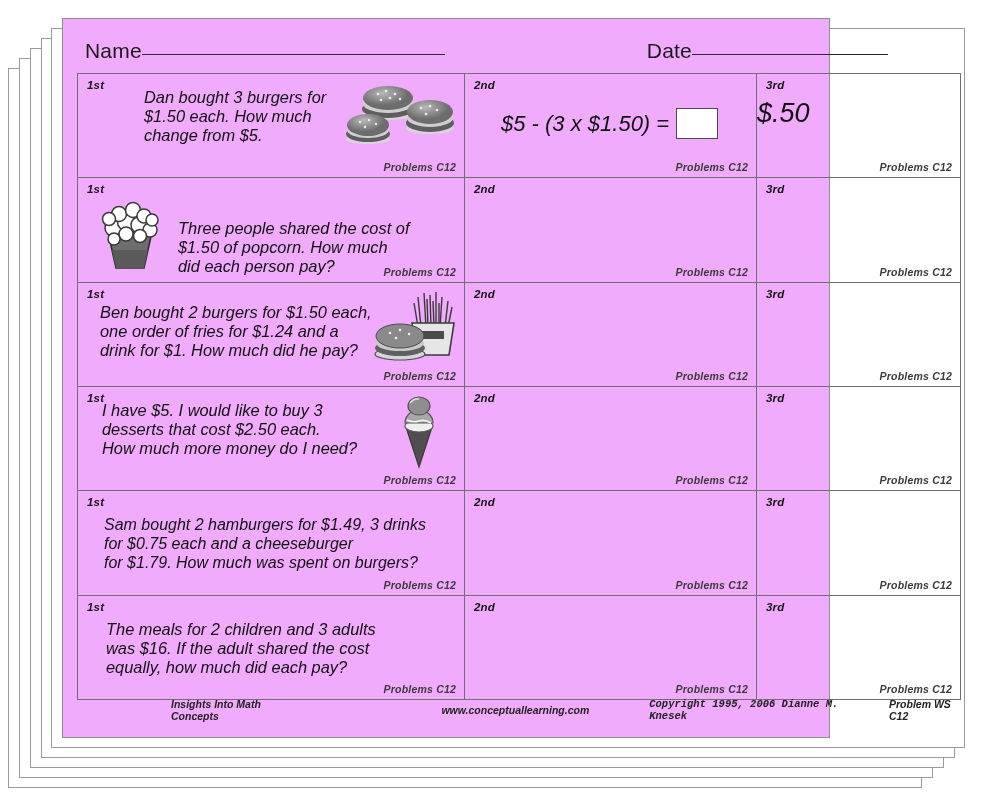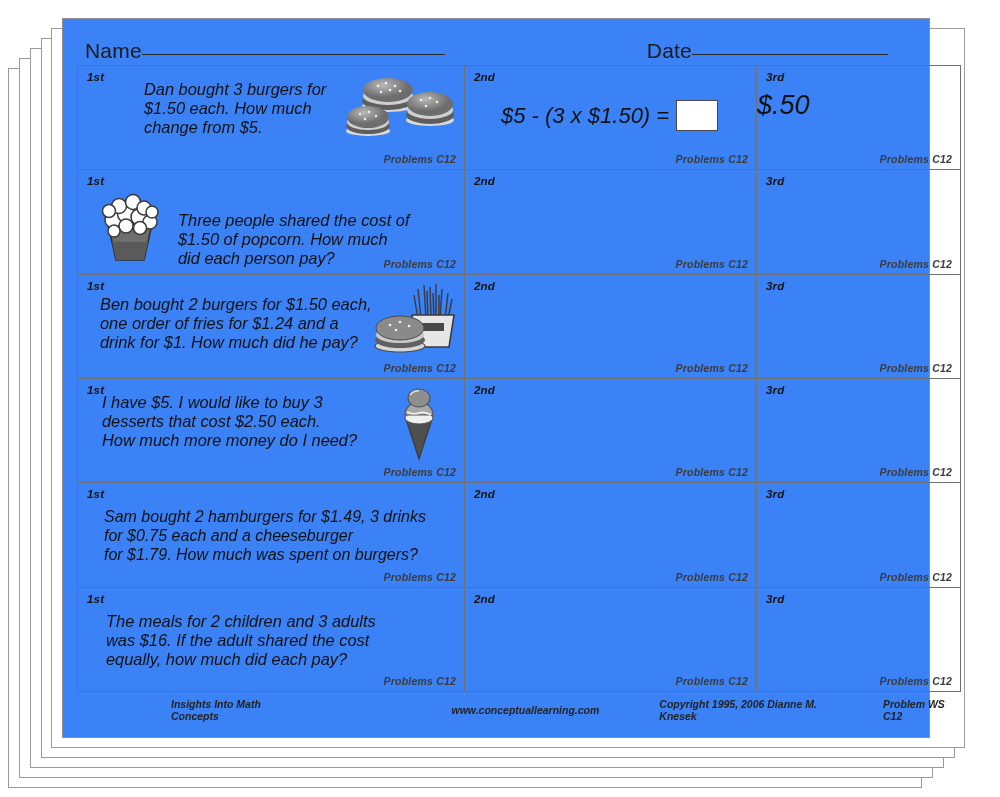--- a/index.html
+++ b/index.html
@@ -21,23 +21,23 @@
     background: #ffffff;
     border: 1px solid #9a9a9a;
     box-sizing: border-box;
   }
 
   
   .page {
     position: absolute;
     left: 62px;
     top: 18px;
-    width: 868px;
+    width: 768px;
     height: 720px;
-    background: #3b82f6;
+    background: #f0abfc;
     border: 1px solid #8e8e8e;
     box-sizing: border-box;
     padding: 0;
   }
 
   
   .header {
     position: absolute;
     left: 0;
     top: 0;
@@ -63,21 +63,21 @@
     position: relative;
     top: -3px;
   }
   .rule-name { width: 303px; }
   .rule-date { width: 196px; }
 
   
   .grid {
     position: absolute;
     left: 14px;
-    top: 46px;
+    top: 54px;
     width: 884px;
     height: 627px;
     border: 1px solid #6f6f6f;
     box-sizing: border-box;
     display: flex;
     flex-direction: column;
   }
   .row {
     flex: 1 1 0;
     display: flex;
@@ -175,21 +175,21 @@
     width: 884px;
     font-size: 10.5px;
     font-style: italic;
     font-weight: bold;
     color: #222;
     display: flex;
     align-items: center;
   }
   .ft-1 { margin-left: 94px; }
   .ft-2 { margin-left: 150px; }
-  .ft-3 { margin-left: 60px; }
+  .ft-3 { margin-left: 60px; font-family: Liberation Mono, monospace; }
   .ft-4 { margin-left: 40px; }
 
   
   .art { position: absolute; }
   .art-burgers { right: 6px; top: 8px; }
   .art-popcorn { left: 14px; top: 14px; }
   .art-friesburger { right: 4px; top: 6px; }
   .art-cone { right: 22px; top: 6px; }
 </style>
 </head>

